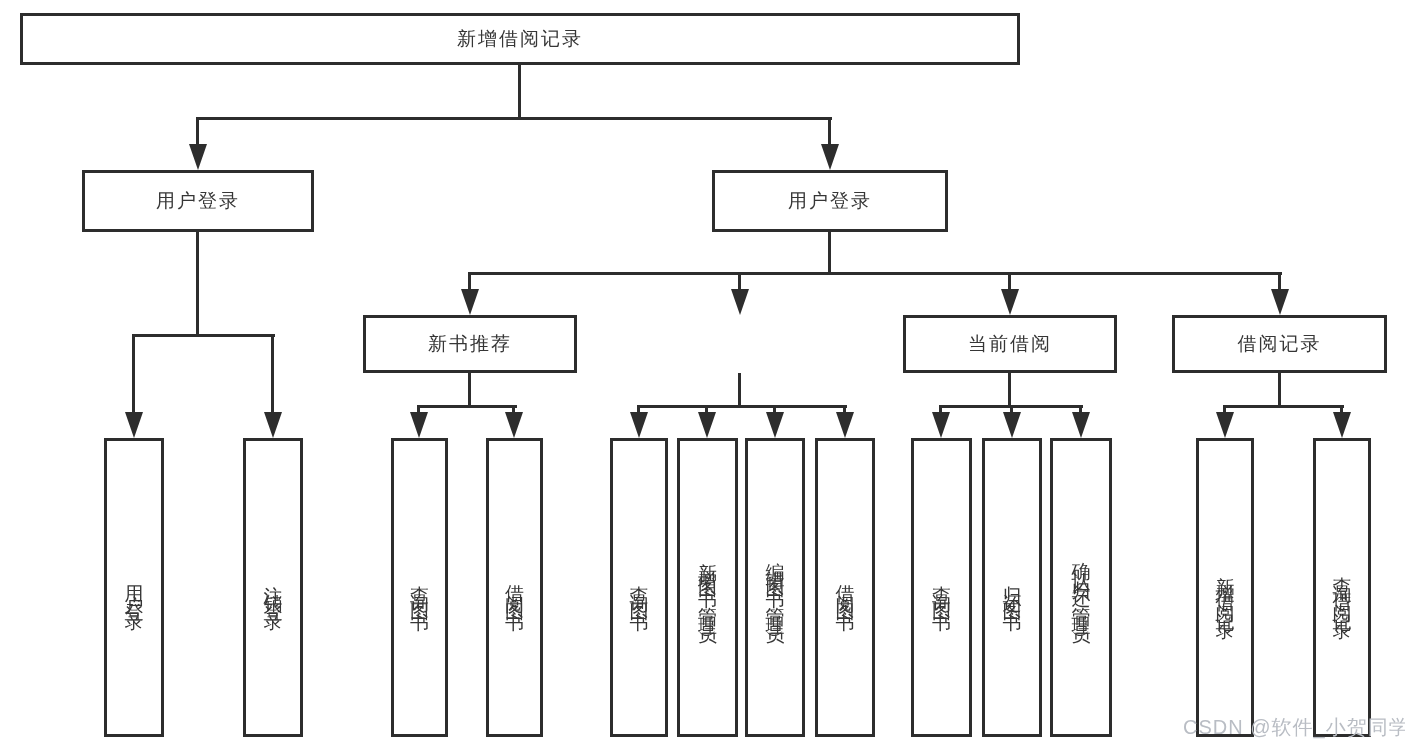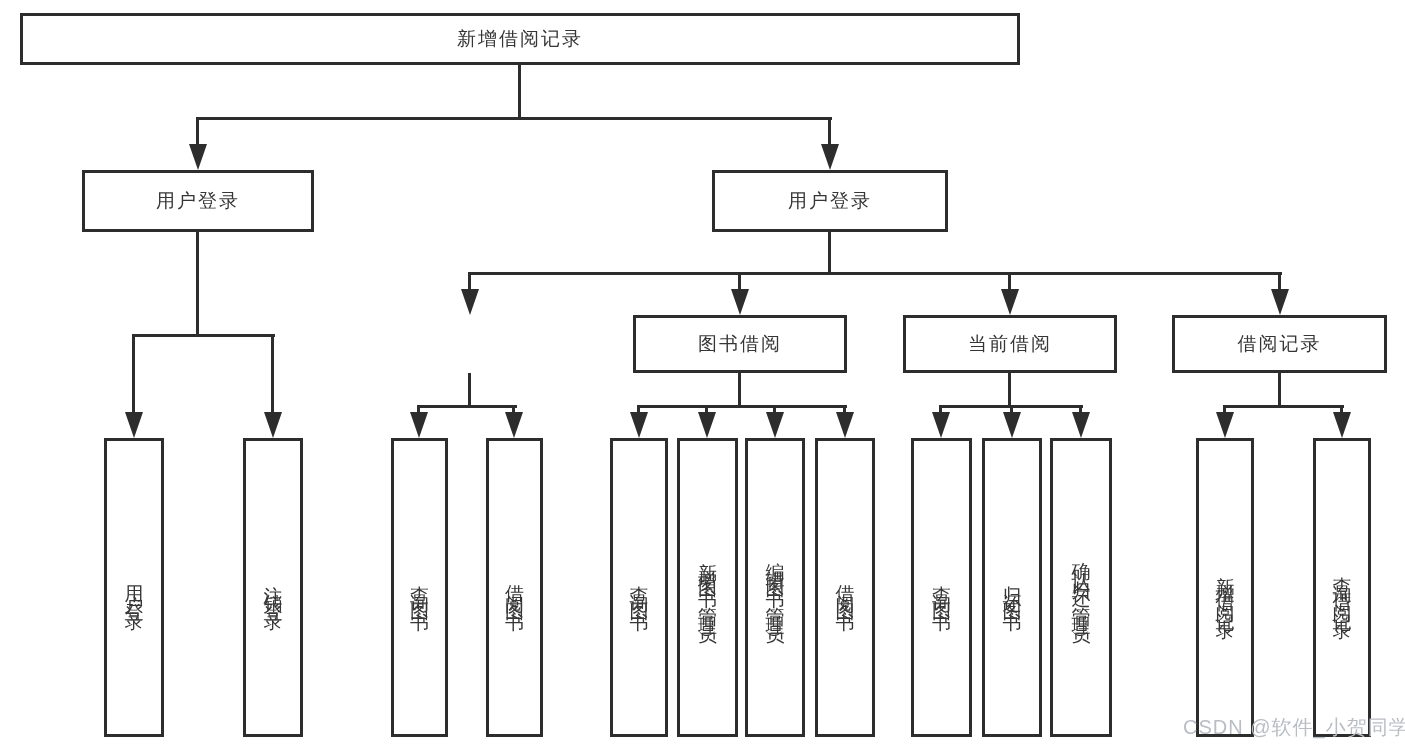--- a/index.html
+++ b/index.html
@@ -90,22 +90,22 @@
   <div class="line-h" style="left:468px; top:272px; width:814px;"></div>
   <div class="line-v" style="left:468px; top:272px; height:19px;"></div>
   <div class="arrowhead" style="left:461px; top:289px;"></div>
   <div class="line-v" style="left:738px; top:272px; height:19px;"></div>
   <div class="arrowhead" style="left:731px; top:289px;"></div>
   <div class="line-v" style="left:1008px; top:272px; height:19px;"></div>
   <div class="arrowhead" style="left:1001px; top:289px;"></div>
   <div class="line-v" style="left:1278px; top:272px; height:19px;"></div>
   <div class="arrowhead" style="left:1271px; top:289px;"></div>
 
-  <div class="node" style="left:633px; top:315px; width:214px; height:58px;">
-    <span class="lbl">图书借阅</span>
+  <div class="node" style="left:363px; top:315px; width:214px; height:58px;">
+    <span class="lbl">新书推荐</span>
   </div>
   <div class="node" style="left:903px; top:315px; width:214px; height:58px;">
     <span class="lbl">当前借阅</span>
   </div>
   <div class="node" style="left:1172px; top:315px; width:215px; height:58px;">
     <span class="lbl">借阅记录</span>
   </div>
 
   <div class="line-v" style="left:468px; top:373px; height:35px;"></div>
   <div class="line-h" style="left:417px; top:405px; width:100px;"></div>

